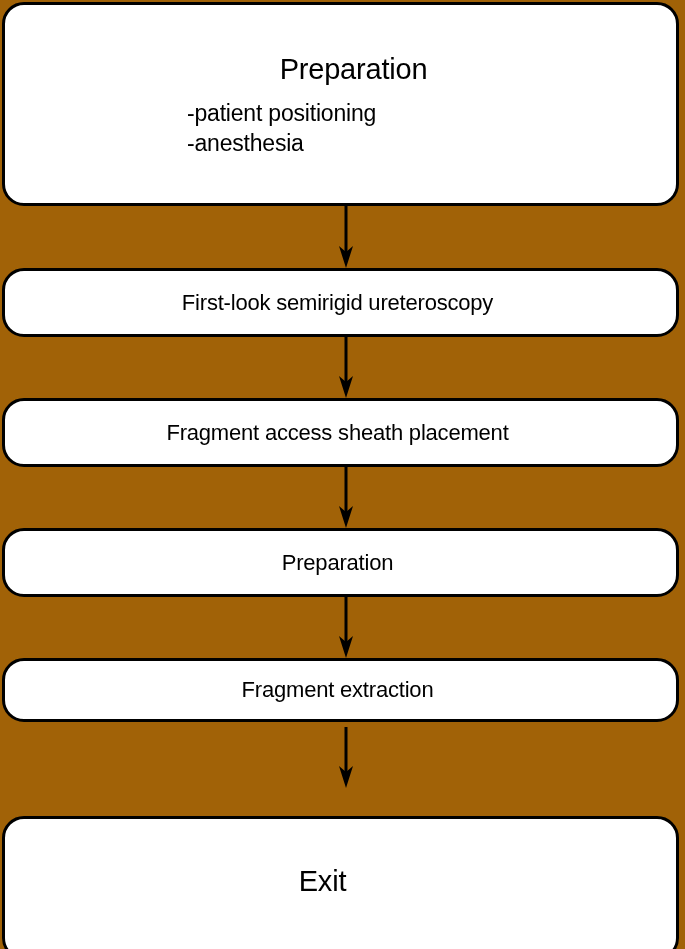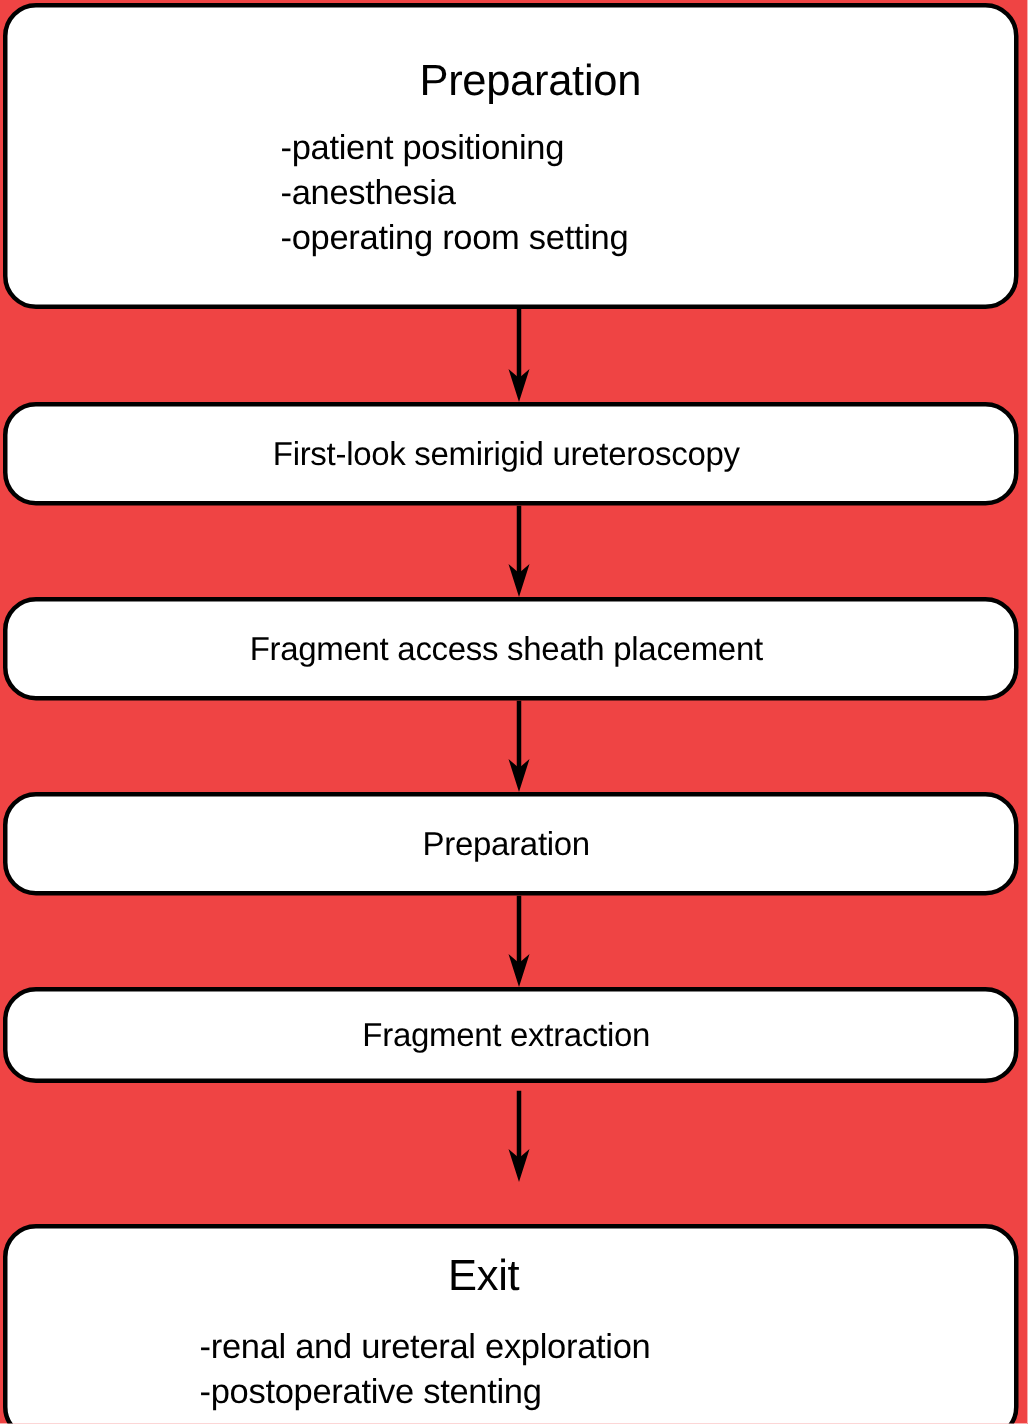--- a/index.html
+++ b/index.html
@@ -11,21 +11,21 @@
     width: 685px;
     height: 949px;
     overflow: hidden;
     font-family: "Liberation Sans", sans-serif;
     color: #000000;
   }
   #flowchart {
     position: relative;
     width: 685px;
     height: 949px;
-    background: #ef4444;
+    background: #a16207;
   }
   .node {
     position: absolute;
     left: 2px;
     width: 677px;
     box-sizing: border-box;
     border: 3px solid #000000;
     border-radius: 22px;
     background: #ffffff;
   }
@@ -121,21 +121,20 @@
 <body>
 
 <div id="flowchart">
 
   <div class="node node-multi" id="node-preparation">
     <div class="node-inner">
       <div class="node-title">Preparation</div>
       <ul class="node-list">
         <li>-patient positioning</li>
         <li>-anesthesia</li>
-        <li>-operating room setting</li>
       </ul>
     </div>
   </div>
 
   <div class="connector" id="conn-1">
     <svg width="20" height="62" viewBox="0 0 20 62" xmlns="http://www.w3.org/2000/svg">
       <line x1="10" y1="0" x2="10" y2="46" stroke="#000000" stroke-width="3"></line>
       <path d="M10 62 L3 40 L10 46 L17 40 Z" fill="#000000"></path>
     </svg>
   </div>
@@ -188,20 +187,16 @@
   <div class="connector" id="conn-5">
     <svg width="20" height="61" viewBox="0 0 20 61" xmlns="http://www.w3.org/2000/svg">
       <line x1="10" y1="0" x2="10" y2="45" stroke="#000000" stroke-width="3"></line>
       <path d="M10 61 L3 39 L10 45 L17 39 Z" fill="#000000"></path>
     </svg>
   </div>
 
   <div class="node node-multi" id="node-exit">
     <div class="node-inner">
       <div class="node-title">Exit</div>
-      <ul class="node-list">
-        <li>-renal and ureteral exploration</li>
-        <li>-postoperative stenting</li>
-      </ul>
     </div>
   </div>
 
 </div>
 
 </body></html>

